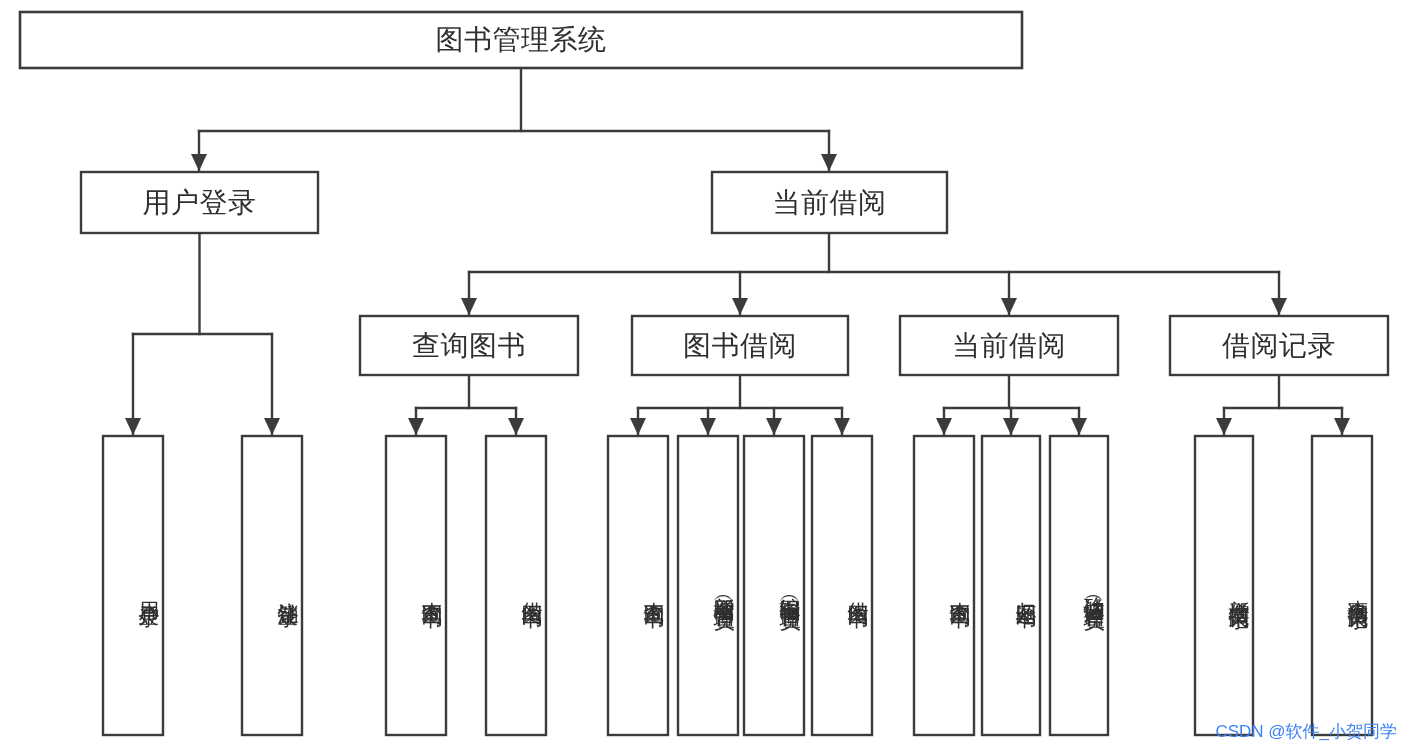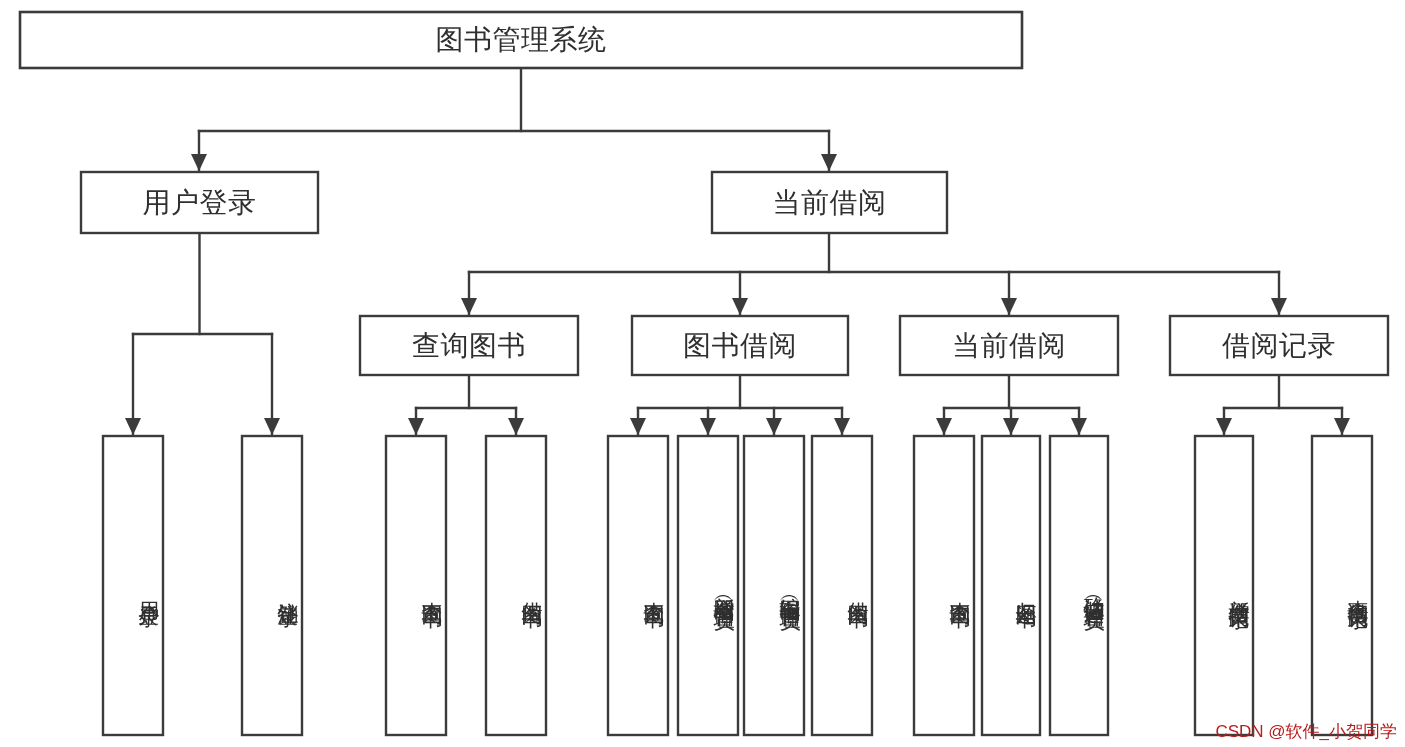--- a/index.html
+++ b/index.html
@@ -71,21 +71,21 @@
   }
   .node-hit {
     position: absolute;
     background: transparent;
   }
   .watermark {
     position: absolute;
     right: 8px;
     bottom: 4px;
     font-size: 17px;
-    color: #b91c1c;
+    color: #3b82f6;
     font-family: "Liberation Sans", "DejaVu Sans", sans-serif;
     white-space: nowrap;
     pointer-events: none;
   }
 </style>
 </head>
 <body>
 
 <div id="diagram-root">
 

